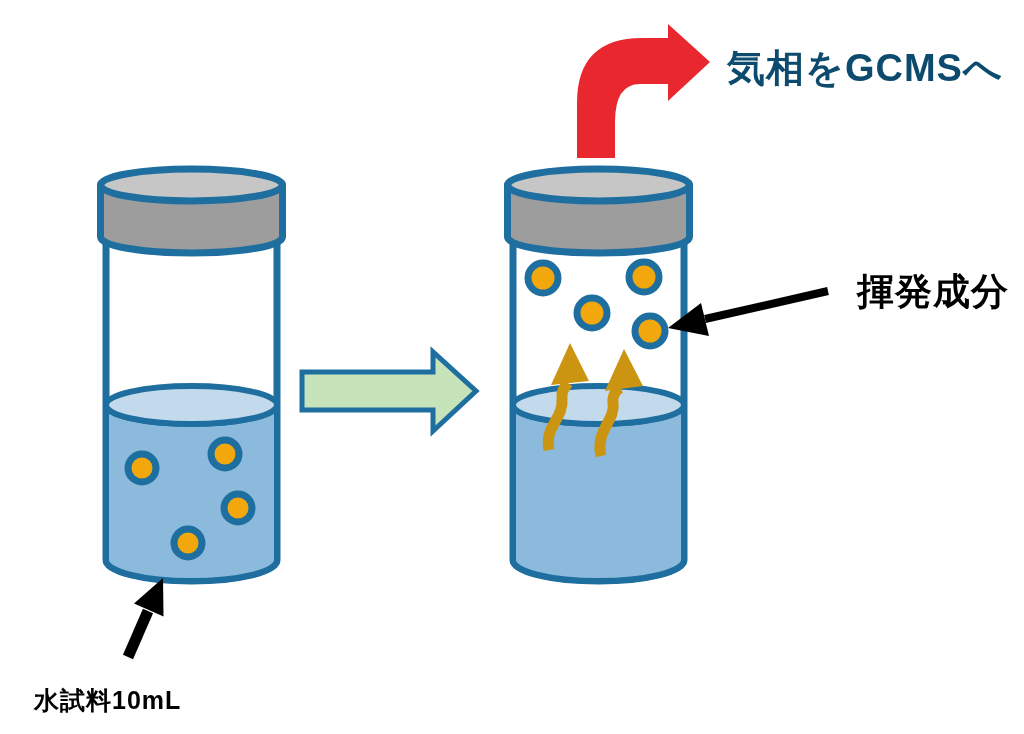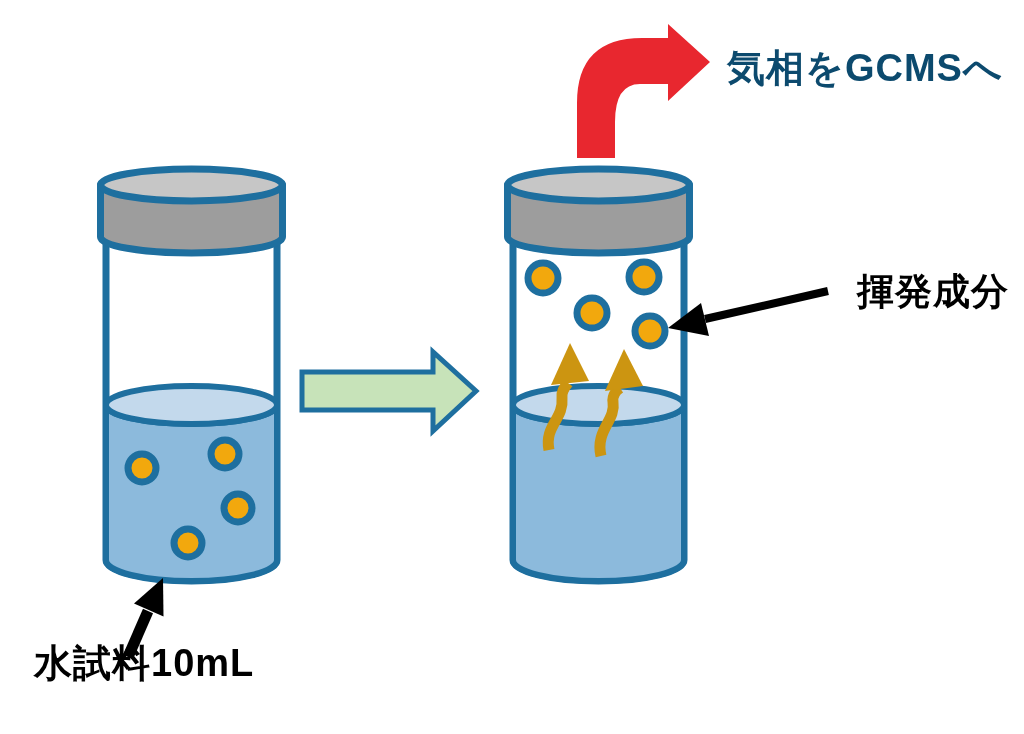--- a/index.html
+++ b/index.html
@@ -15,21 +15,21 @@
     position:absolute;
     white-space:nowrap;
     font-weight:600;
     color:#000000;
     line-height:1.05;
     letter-spacing:1px;
   }
   #heating-label{left:344px;top:296px;font-size:38px;}
   #gcms-label{left:727px;top:49px;font-size:38px;}
   #volatile-label{left:833px;top:273px;font-size:37px;margin-left:24px;}
-  #sample-label{left:34px;top:644px;font-size:38px;}
+  #sample-label{left:34px;top:687px;font-size:25px;}
 </style>
 </head>
 <body>
 
 <div id="stage">
 
   <svg id="diagram-svg" width="1024" height="734" viewBox="0 0 1024 734">
 
     <g>
 

